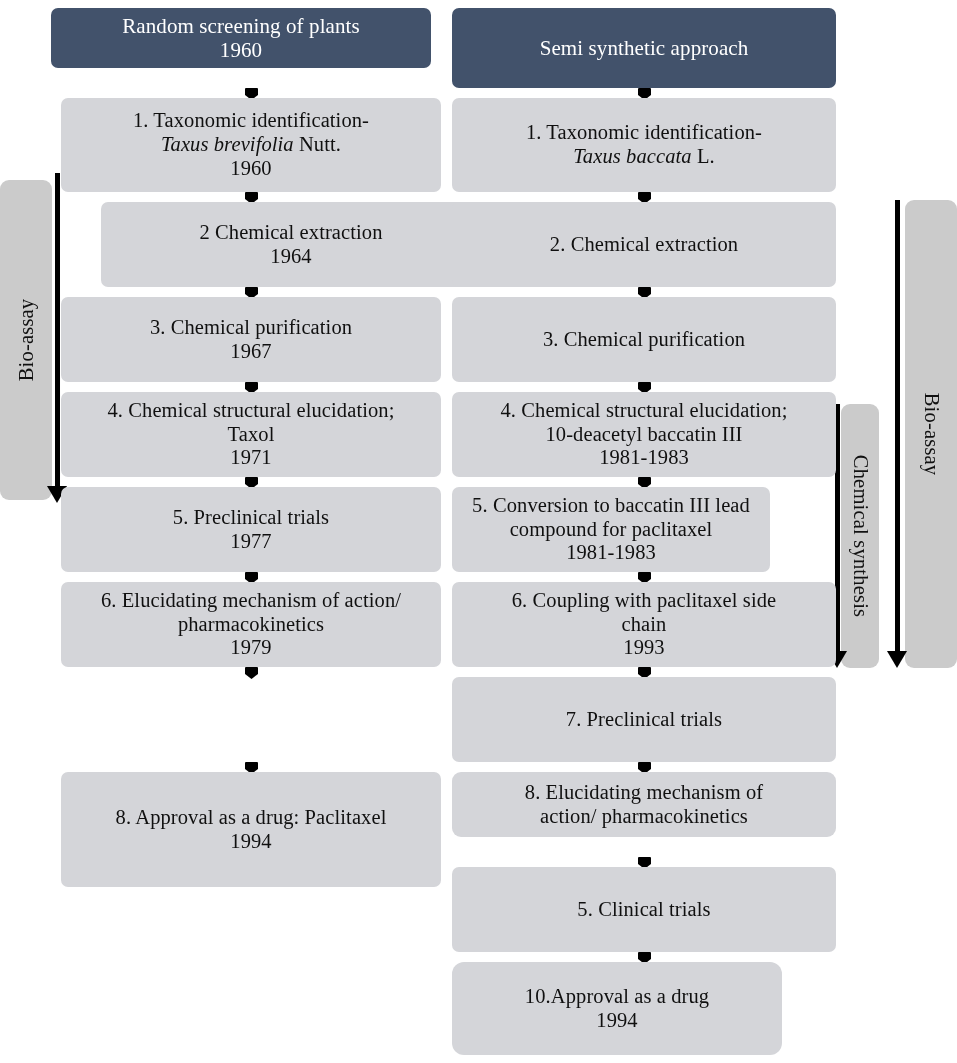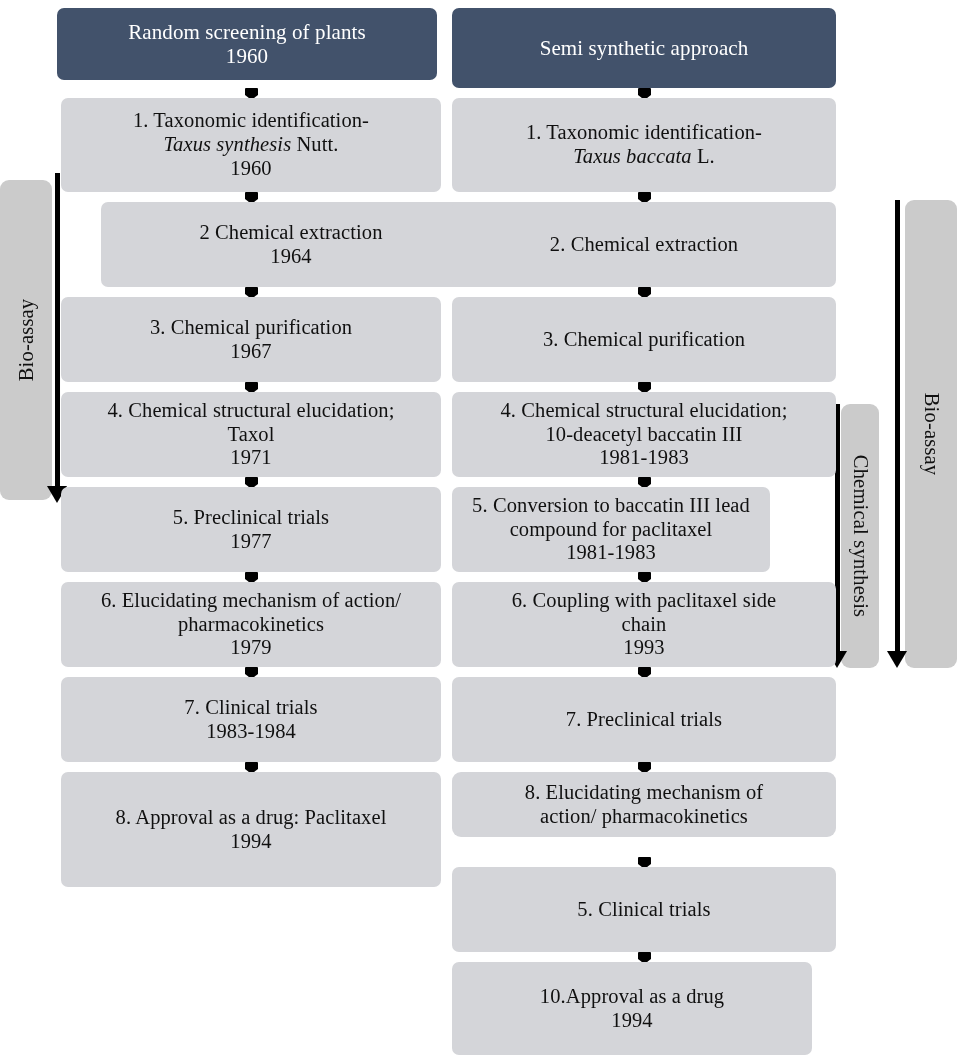--- a/index.html
+++ b/index.html
@@ -107,27 +107,27 @@
   <div class="band" style="left:905px; top:200px; width:52px; height:468px;"></div>
   <div class="band-label down" style="left:931px; top:434px;">Bio-assay</div>
   <div class="vline" style="left:895px; top:200px; height:453px;"></div>
   <div class="vhead" style="left:887px; top:651px;"></div>
 
   <div class="band" style="left:841px; top:404px; width:38px; height:264px;"></div>
   <div class="band-label down" style="left:860px; top:536px;">Chemical synthesis</div>
   <div class="vline" style="left:835px; top:404px; height:249px;"></div>
   <div class="vhead" style="left:827px; top:651px;"></div>
 
-  <div class="node header" style="left:57px; top:8px; width:380px; height:72px;">
+  <div class="node header" style="left:51px; top:8px; width:380px; height:60px;">
     <span class="txt">Random screening of plants<br>1960</span>
   </div>
   <div class="connector" style="left:245px; top:88px;"></div>
 
   <div class="node step" style="left:61px; top:98px; width:380px; height:94px;">
-    <span class="txt">1. Taxonomic identification-<br><i>Taxus synthesis</i> Nutt.<br>1960</span>
+    <span class="txt">1. Taxonomic identification-<br><i>Taxus brevifolia</i> Nutt.<br>1960</span>
   </div>
   <div class="connector" style="left:245px; top:192px;"></div>
 
   <div class="node step" style="left:61px; top:202px; width:380px; height:85px;margin-left:40px;">
     <span class="txt">2 Chemical extraction<br>1964</span>
   </div>
   <div class="connector" style="left:245px; top:287px;"></div>
 
   <div class="node step" style="left:61px; top:297px; width:380px; height:85px;">
     <span class="txt">3. Chemical purification<br>1967</span>
@@ -142,23 +142,20 @@
   <div class="node step" style="left:61px; top:487px; width:380px; height:85px;">
     <span class="txt">5. Preclinical trials<br>1977</span>
   </div>
   <div class="connector" style="left:245px; top:572px;"></div>
 
   <div class="node step" style="left:61px; top:582px; width:380px; height:85px;">
     <span class="txt">6. Elucidating mechanism of action/<br>pharmacokinetics<br>1979</span>
   </div>
   <div class="connector" style="left:245px; top:667px;"></div>
 
-  <div class="node step" style="left:61px; top:677px; width:380px; height:85px;">
-    <span class="txt">7. Clinical trials<br>1983-1984</span>
-  </div>
   <div class="connector" style="left:245px; top:762px;"></div>
 
   <div class="node step" style="left:61px; top:772px; width:380px; height:115px;">
     <span class="txt">8. Approval as a drug: Paclitaxel<br>1994</span>
   </div>
 
   <div class="node header" style="left:452px; top:8px; width:384px; height:80px;">
     <span class="txt">Semi synthetic approach</span>
   </div>
   <div class="connector" style="left:638px; top:88px;"></div>
@@ -201,17 +198,17 @@
   <div class="node step" style="left:452px; top:772px; width:384px; height:65px;border-radius:9px;">
     <span class="txt">8. Elucidating mechanism of<br>action/ pharmacokinetics</span>
   </div>
   <div class="connector" style="left:638px; top:857px;"></div>
 
   <div class="node step" style="left:452px; top:867px; width:384px; height:85px;">
     <span class="txt">5. Clinical trials</span>
   </div>
   <div class="connector" style="left:638px; top:952px;"></div>
 
-  <div class="node step" style="left:452px; top:962px; width:360px; height:93px;">
+  <div class="node step" style="left:452px; top:962px; width:330px; height:93px;border-radius:12px;">
     <span class="txt">10.Approval as a drug<br>1994</span>
   </div>
 
 </div>
 
 </body></html>

